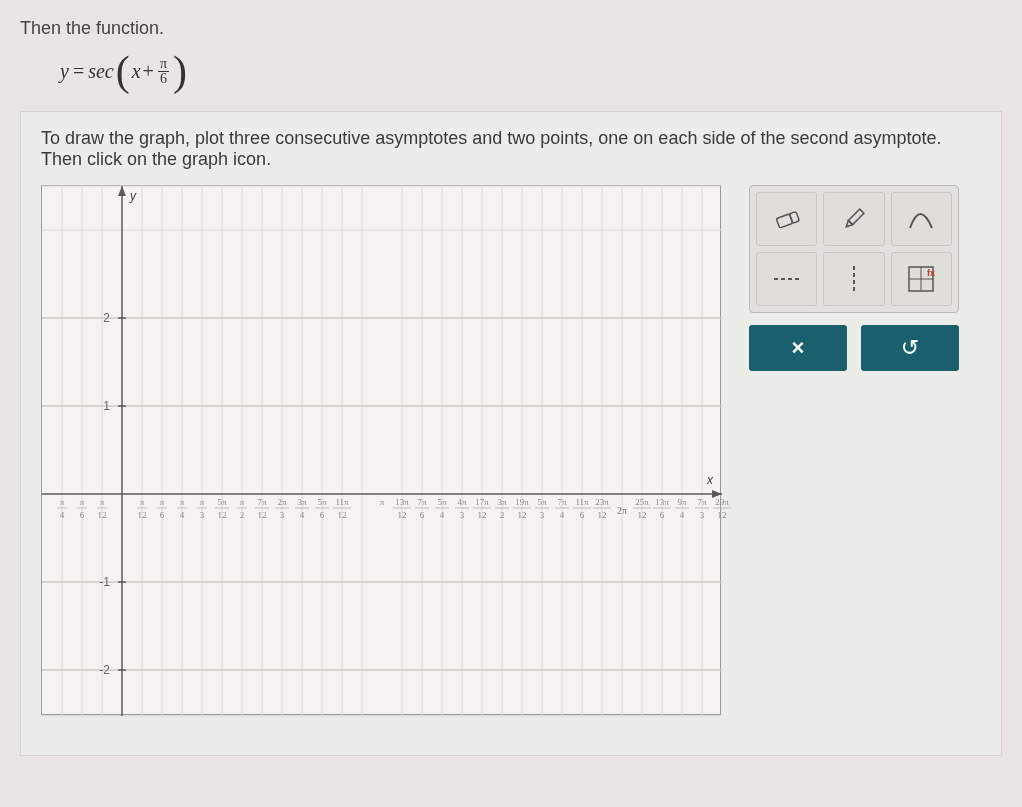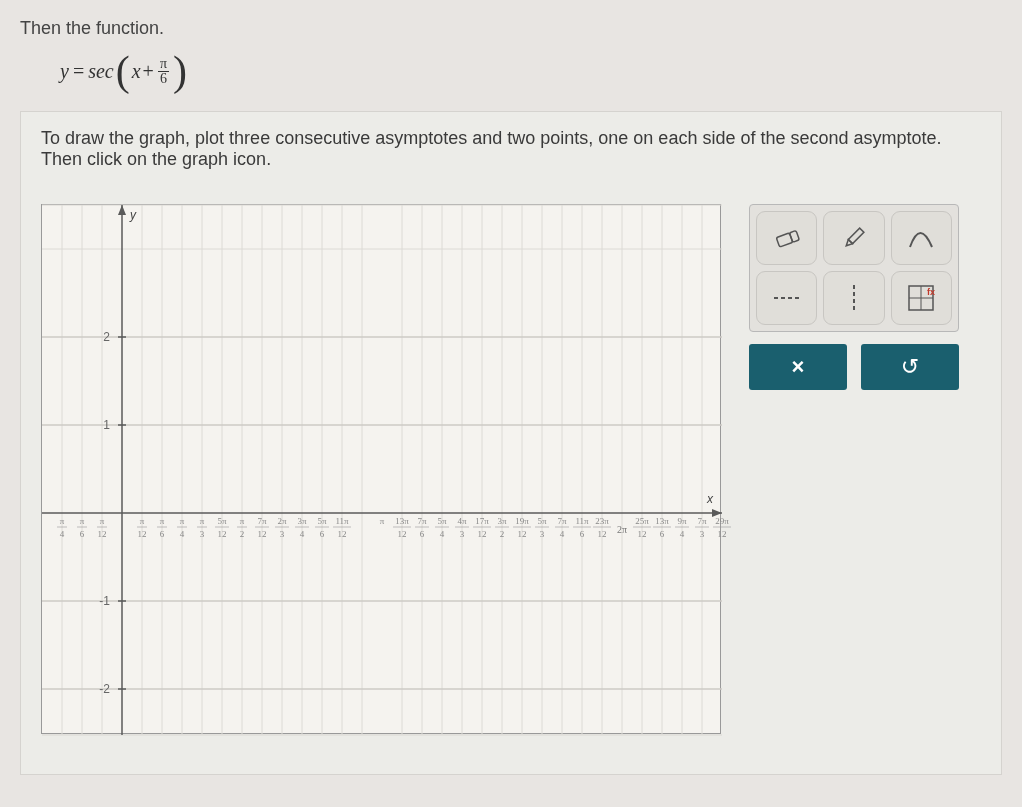--- a/index.html
+++ b/index.html
@@ -48,21 +48,21 @@
 .card {
   background: #ecece8;
   border: 1px solid #d5d3cf;
   padding: 16px 20px 40px 20px;
   position: relative;
 }
 .instructions {
   font-size: 18px;
   font-weight: 500;
   color: #3a3a3a;
-  margin-bottom: 34px;
+  margin-bottom: 15px;
 }
 .work-area {
   display: flex;
   gap: 28px;
   align-items: flex-start;
 }
 .graph-wrap {
   background: #f5f3ef;
   border: 1px solid #999;
   width: 680px;
@@ -78,21 +78,21 @@
   gap: 6px;
   border: 1px solid #b8b8b8;
   background: #e3e1dd;
   padding: 6px;
   border-radius: 4px;
 }
 .tool-btn {
   height: 54px;
   background: #e0ded9;
   border: 1px solid #c8c6c2;
-  border-radius: 9px;
+  border-radius: 3px;
   display: flex;
   align-items: center;
   justify-content: center;
   cursor: pointer;
   font-size: 24px;
   color: #555;
 }
 .actions {
   display: grid;
   grid-template-columns: 1fr 1fr;

